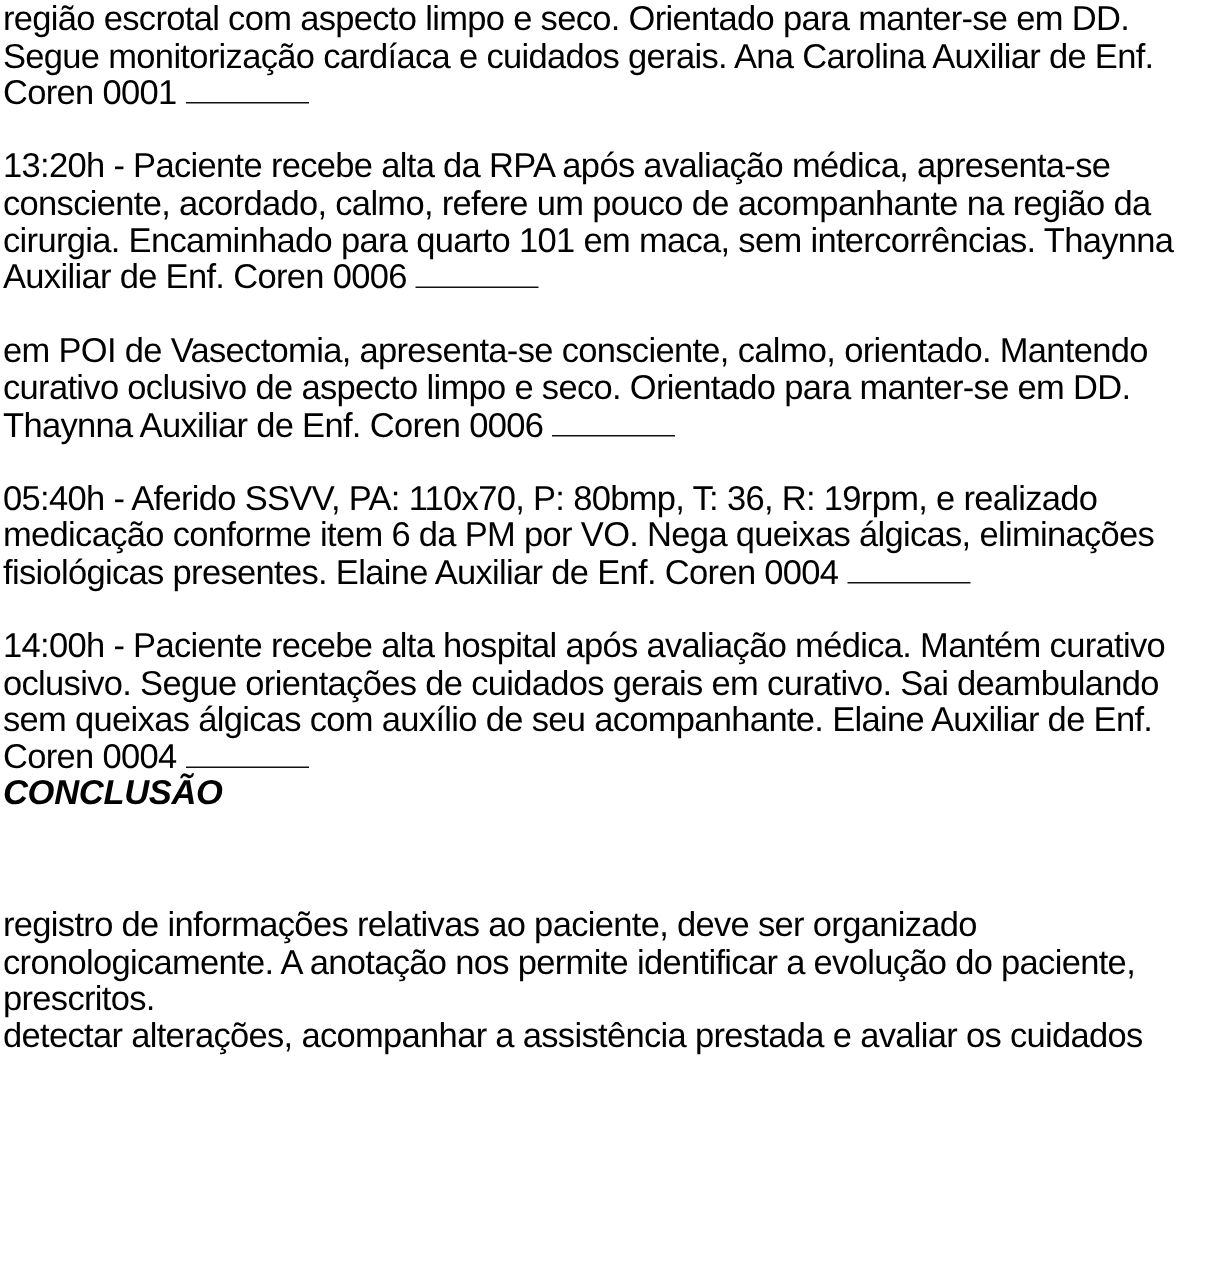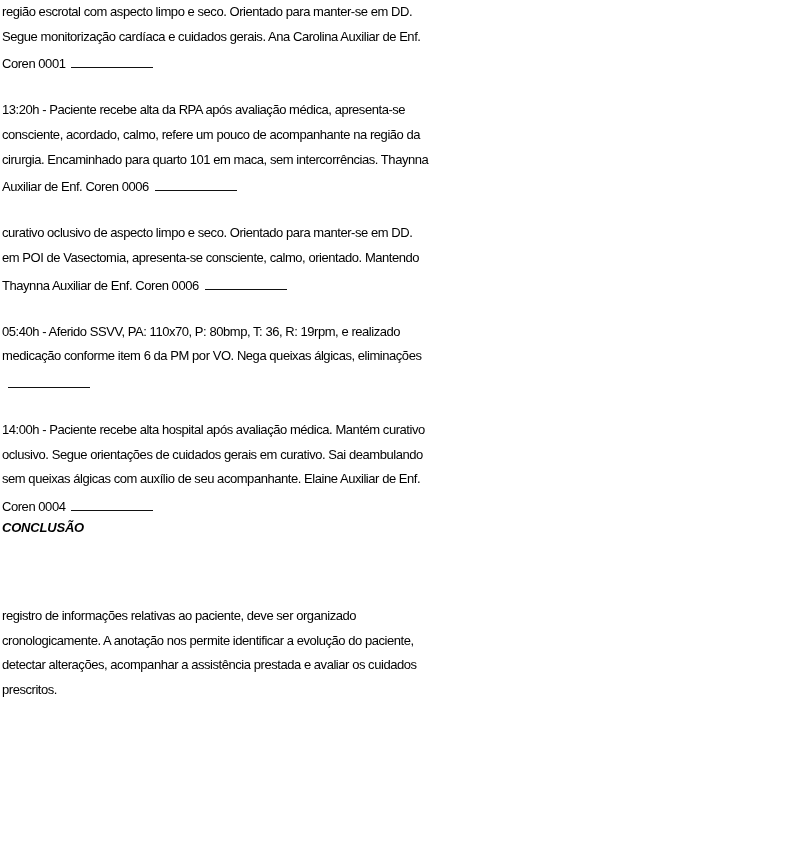--- a/index.html
+++ b/index.html
@@ -1,20 +1,20 @@
 <!DOCTYPE html>
 <html><head>
 <meta charset="utf-8">
 <style>
   html, body { margin: 0; padding: 0; background: #ffffff; }
   body { width: 804px; height: 854px; overflow: hidden; position: relative; }
   .page {
     position: absolute; left: 2px; top: 0; width: 802px;
     font-family: "Liberation Sans", sans-serif;
-    font-size: 13px;
+    font-size: 23px;
     color: #000;
     letter-spacing: -0.45px;
   }
   .line {
     height: 24.6px; line-height: 24.6px; white-space: nowrap;
     transform-origin: left center;
   }
   .gap { height: 24.6px; }
   .sig {
     display: inline-block; width: 82px; height: 18px;
@@ -37,45 +37,45 @@
 
   <div class="para">
     <div class="line">13:20h - Paciente recebe alta da RPA após avaliação médica, apresenta-se</div>
     <div class="line">consciente, acordado, calmo, refere um pouco de acompanhante na região da</div>
     <div class="line">cirurgia. Encaminhado para quarto 101 em maca, sem intercorrências. Thaynna</div>
     <div class="line"><span>Auxiliar de Enf. Coren 0006</span><span class="sig"></span></div>
   </div>
   <div class="gap"></div>
 
   <div class="para">
+    <div class="line">em POI de Vasectomia, apresenta-se consciente, calmo, orientado. Mantendo</div>
     <div class="line">curativo oclusivo de aspecto limpo e seco. Orientado para manter-se em DD.</div>
-    <div class="line">em POI de Vasectomia, apresenta-se consciente, calmo, orientado. Mantendo</div>
     <div class="line"><span>Thaynna Auxiliar de Enf. Coren 0006</span><span class="sig"></span></div>
   </div>
   <div class="gap"></div>
 
   <div class="para">
     <div class="line">05:40h - Aferido SSVV, PA: 110x70, P: 80bmp, T: 36, R: 19rpm, e realizado</div>
     <div class="line">medicação conforme item 6 da PM por VO. Nega queixas álgicas, eliminações</div>
-    <div class="line"><span class="sig"></span></div>
+    <div class="line"><span>fisiológicas presentes. Elaine Auxiliar de Enf. Coren 0004</span><span class="sig"></span></div>
   </div>
   <div class="gap"></div>
 
   <div class="para">
     <div class="line">14:00h - Paciente recebe alta hospital após avaliação médica. Mantém curativo</div>
     <div class="line">oclusivo. Segue orientações de cuidados gerais em curativo. Sai deambulando</div>
     <div class="line">sem queixas álgicas com auxílio de seu acompanhante. Elaine Auxiliar de Enf.</div>
     <div class="line"><span>Coren 0004</span><span class="sig"></span></div>
   </div>
 
   <div class="line heading">CONCLUSÃO</div>
   <div class="gap"></div>
   <div class="gap"></div>
   <div class="gap" style="height:14px"></div>
 
   <div class="para">
     <div class="line">registro de informações relativas ao paciente, deve ser organizado</div>
     <div class="line">cronologicamente. A anotação nos permite identificar a evolução do paciente,</div>
+    <div class="line">prescritos.</div>
     <div class="line">detectar alterações, acompanhar a assistência prestada e avaliar os cuidados</div>
-    <div class="line">prescritos.</div>
   </div>
 
 </div>
 
 </body></html>

